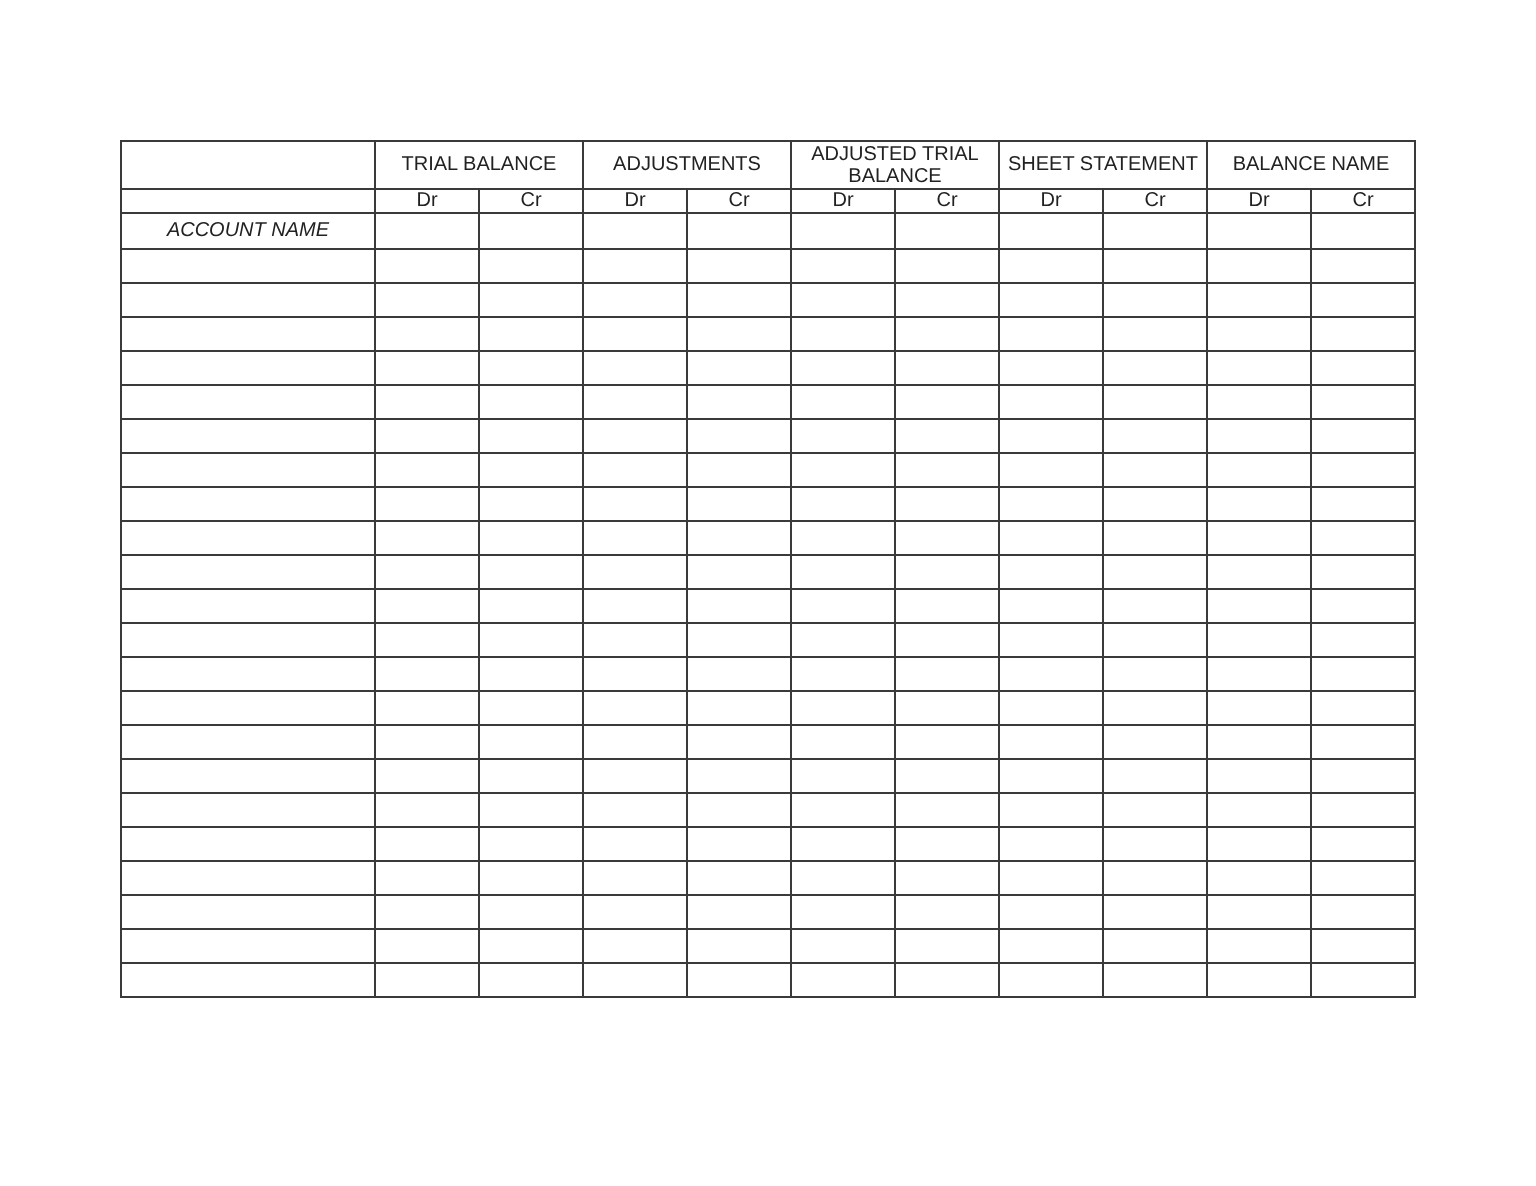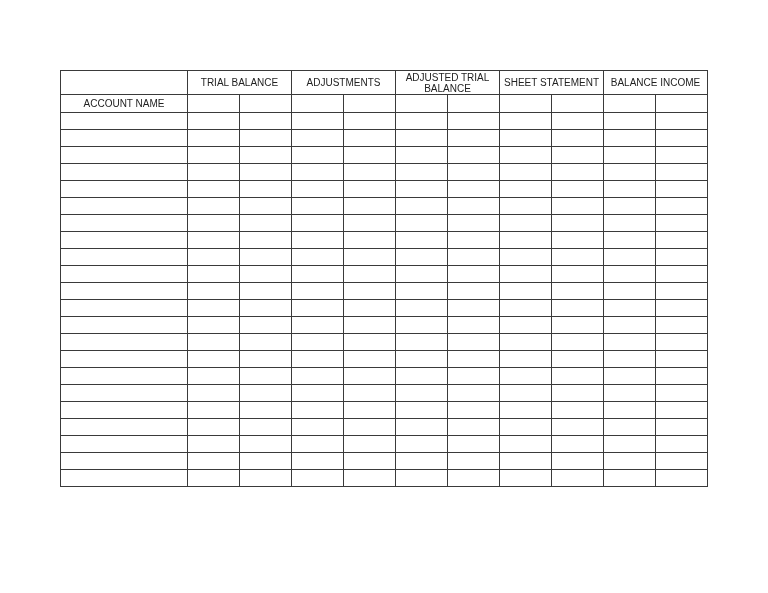--- a/index.html
+++ b/index.html
@@ -32,21 +32,21 @@
       overflow: hidden;
       white-space: nowrap;
     }
     .sheet td.wrap {
       white-space: normal;
     }
     .sheet col.acct { width: 127px; }
     .sheet col.amt { width: 52px; }
     tr.h1 td { height: 23px; margin-top: 25px; }
     tr.h2 td { height: 11px; font-size: 10px; line-height: 10px; }
-    tr.h3 td { height: 17px; }
+    tr.h3 td { height: 17px; font-style: italic; }
     tr.body-row td { height: 16px; }
   </style>
 </head>
 <body>
 
 <table class="sheet">
   <colgroup>
     <col class="acct">
     <col class="amt">
       <col class="amt">
@@ -59,21 +59,34 @@
     <col class="amt">
       <col class="amt">
   </colgroup>
   <tbody id="sheet-body">
     <tr class="h1">
       <td></td>
       <td colspan="2">TRIAL BALANCE</td>
       <td colspan="2">ADJUSTMENTS</td>
       <td colspan="2" class="wrap">ADJUSTED TRIAL BALANCE</td>
       <td colspan="2">SHEET STATEMENT</td>
-      <td colspan="2">BALANCE INCOME</td>
+      <td colspan="2">BALANCE NAME</td>
+    </tr>
+    <tr class="h2">
+      <td></td>
+      <td>Dr</td>
+      <td>Cr</td>
+      <td>Dr</td>
+      <td>Cr</td>
+      <td>Dr</td>
+      <td>Cr</td>
+      <td>Dr</td>
+      <td>Cr</td>
+      <td>Dr</td>
+      <td>Cr</td>
     </tr>
     <tr class="h3">
       <td>ACCOUNT NAME</td>
       <td></td>
       <td></td>
       <td></td>
       <td></td>
       <td></td>
       <td></td>
       <td></td>

